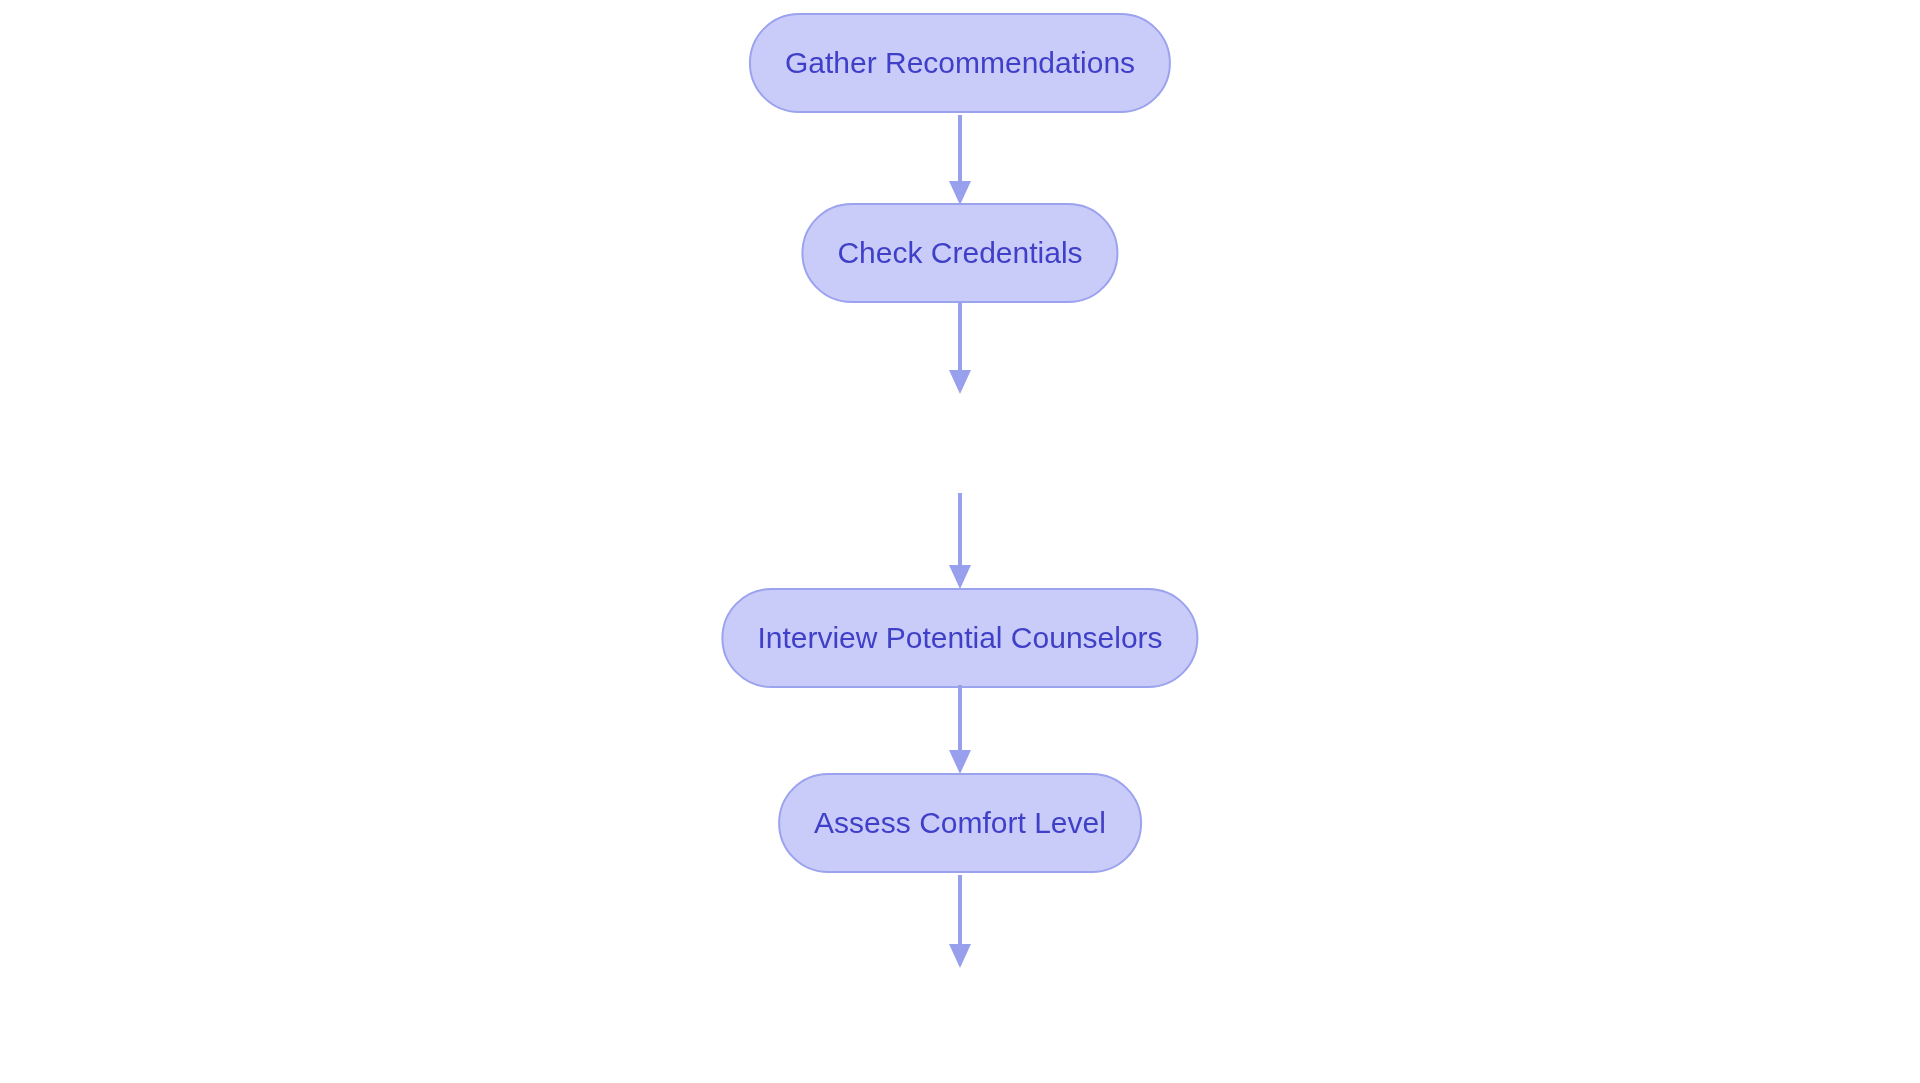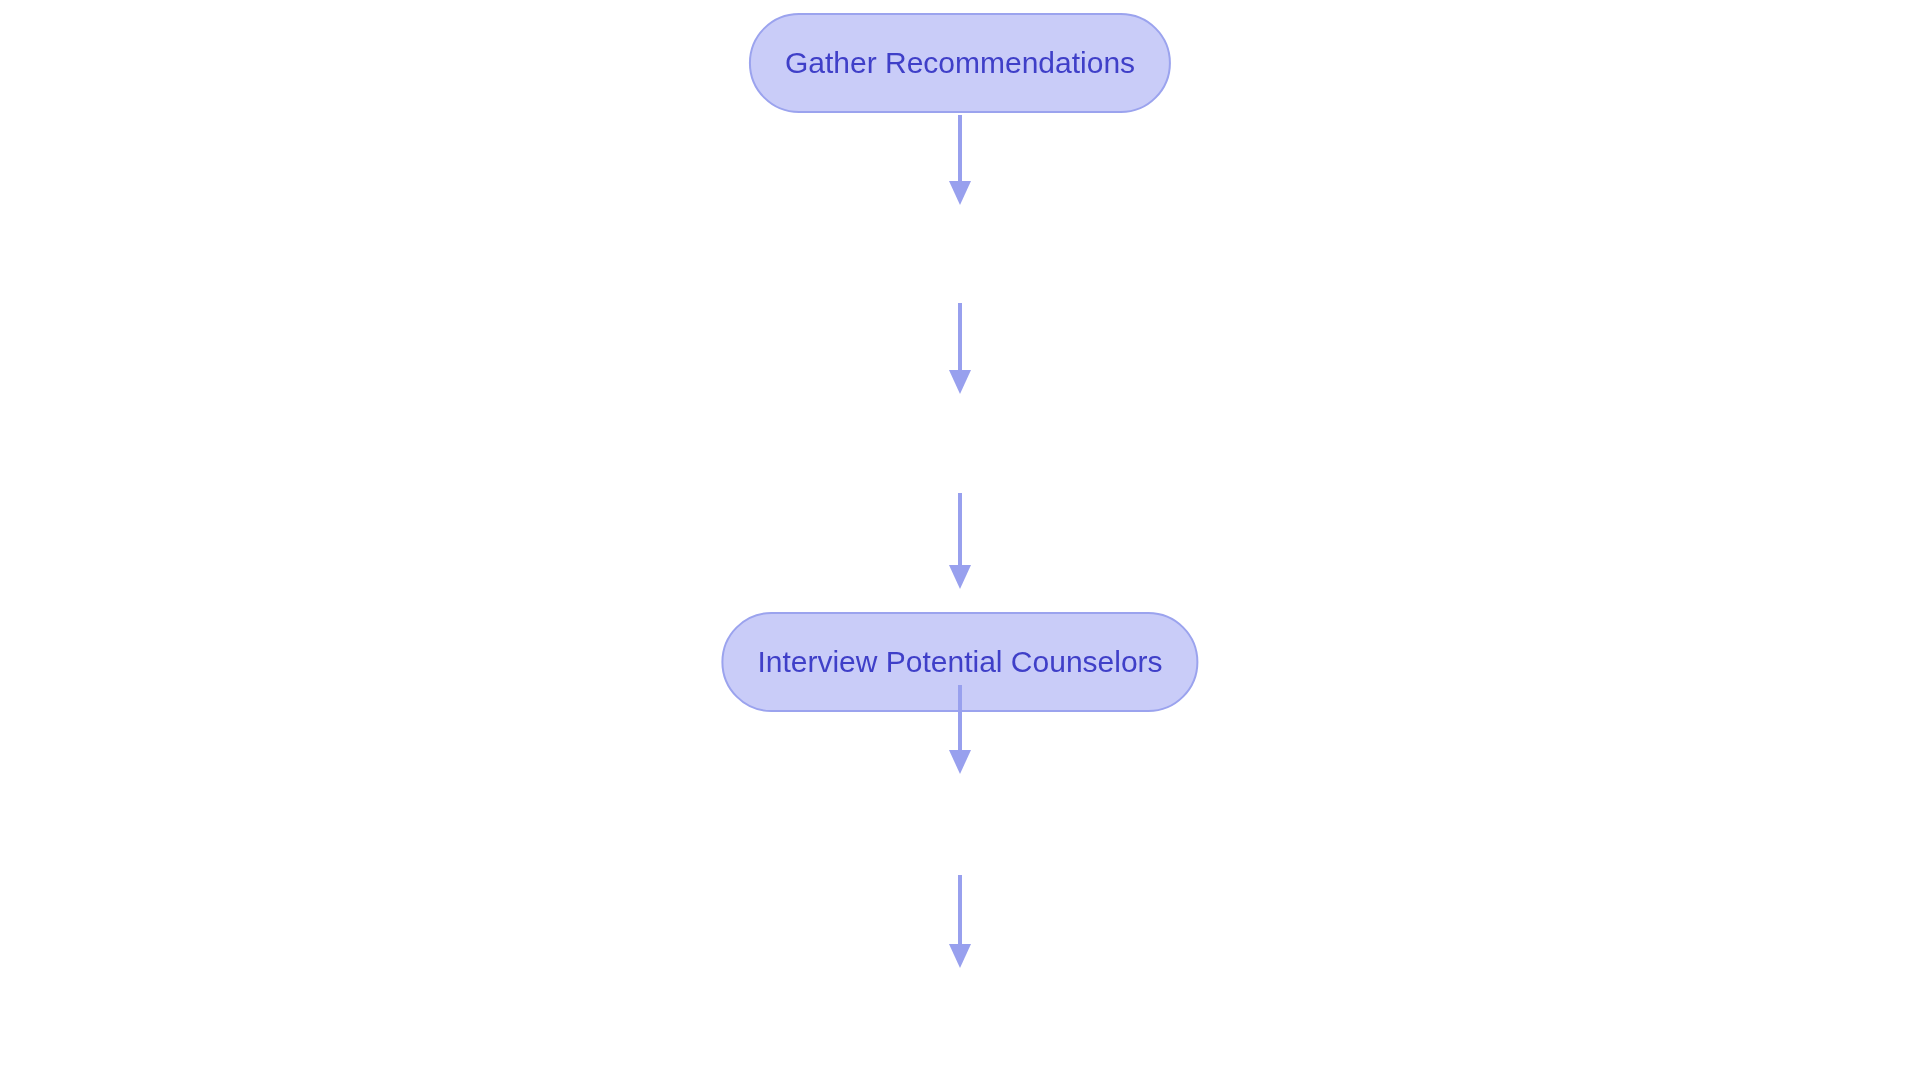--- a/index.html
+++ b/index.html
@@ -35,21 +35,21 @@
     font-size: 30px;
     display: flex;
     align-items: center;
     justify-content: center;
     white-space: nowrap;
     padding: 0 34px;
   }
   .node-1 { top: 13px;  min-width: 375px; }
   .node-2 { top: 203px; min-width: 284px; }
   .node-3 { top: 393px; min-width: 232px; }
-  .node-4 { top: 588px; min-width: 420px; margin-top: 24px; }
+  .node-4 { top: 588px; min-width: 420px; }
   .node-5 { top: 773px; min-width: 318px; }
   .node-6 { top: 967px; min-width: 323px; }
 
   .connector {
     position: absolute;
     left: 50%;
     transform: translateX(-50%);
     display: flex;
     flex-direction: column;
     align-items: center;
@@ -79,20 +79,23 @@
 
   <div class="node node-1">
     <span>Gather Recommendations</span>
   </div>
 
   <div class="connector conn-1">
     <div class="line"></div>
     <div class="head"></div>
   </div>
 
+  <div class="node node-2">
+    <span>Check Credentials</span>
+  </div>
 
   <div class="connector conn-2">
     <div class="line"></div>
     <div class="head"></div>
   </div>
 
 
   <div class="connector conn-3">
     <div class="line"></div>
     <div class="head"></div>
@@ -100,20 +103,23 @@
 
   <div class="node node-4">
     <span>Interview Potential Counselors</span>
   </div>
 
   <div class="connector conn-4">
     <div class="line"></div>
     <div class="head"></div>
   </div>
 
+  <div class="node node-5">
+    <span>Assess Comfort Level</span>
+  </div>
 
   <div class="connector conn-5">
     <div class="line"></div>
     <div class="head"></div>
   </div>
 
 
 </div>
 
 </body></html>

